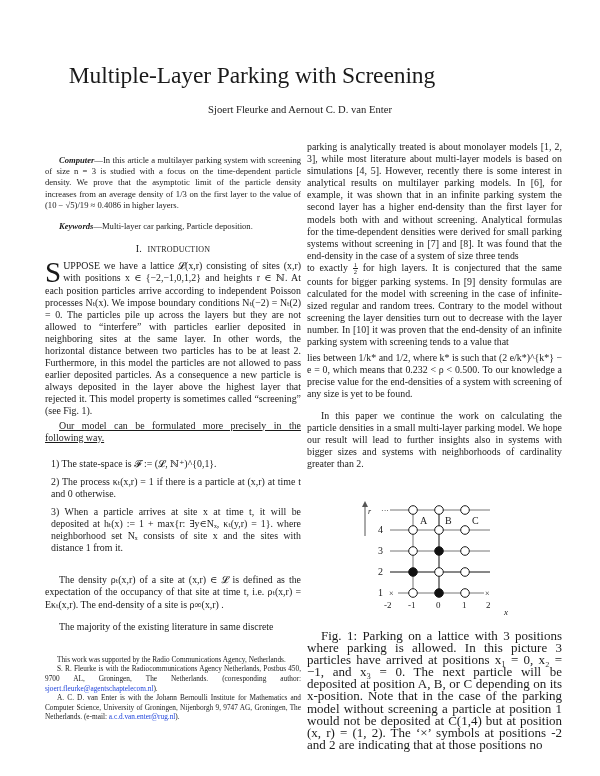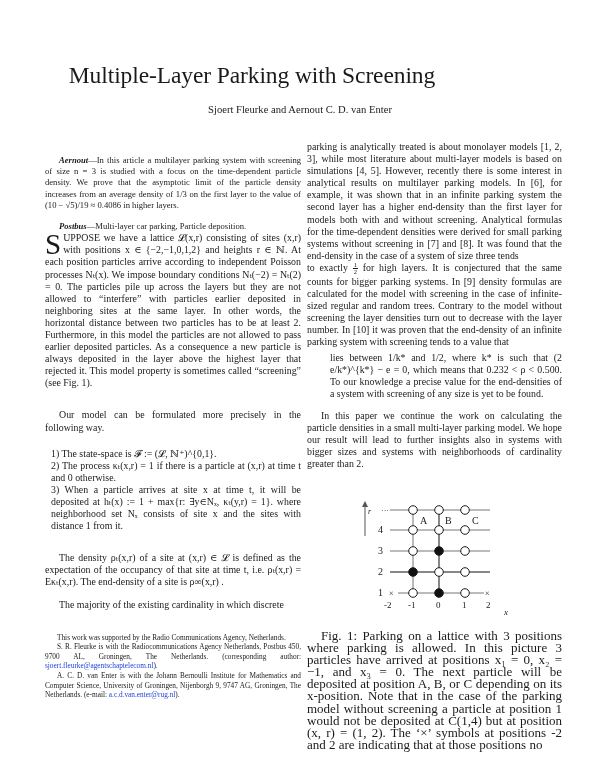--- a/index.html
+++ b/index.html
@@ -20,72 +20,76 @@
   .col-right { left: 307px; top: 141px; width: 255px; }
   p { margin: 0; }
   .indent { text-indent: 14px; }
   .abstract { font-size: 8.6px; line-height: 11.2px; }
   .kw { font-size: 8.6px; line-height: 11.2px; margin-top: 10px; }
   .section-head {
     text-align: center; font-size: 10px; margin-top: 11px; margin-bottom: 4px; letter-spacing: 0.2px;
   }
   .sc { font-size: 8px; }
   .dropcap { float: left; font-size: 29px; line-height: 22px; margin: 1px 2px 0 0; }
-  .list-item { margin-top: 0; padding-left: 6px; }
+  .list-item { margin-top: 6px; padding-left: 6px; }
   .list-item.first { margin-top: 14px; }
   .gap { height: 10px; }
   .gap-lg { height: 20px; }
   .footnote { font-size: 7.3px; line-height: 9.6px; text-align: justify; }
   .footnote .indent { text-indent: 12px; }
   a.mail { color: #1a3fd9; }
   .figure { position: absolute; left: 360px; top: 498px; width: 160px; height: 122px; }
   .caption { font-size: 13px; line-height: 12.1px; }
   .frac { display: inline-block; vertical-align: middle; text-align: center; font-size: 6.5px; line-height: 6.5px; }
   .frac span { display: block; }
   .frac .num { border-bottom: 0.6px solid #1a1a1a; padding: 0 1px; }
 </style>
 </head>
 <body>
 
 <div class="title">Multiple-Layer Parking with Screening</div>
 <div class="authors">Sjoert Fleurke and Aernout C. D. van Enter</div>
 
 <div class="col col-left">
-  <p class="abstract indent"><b><i>Aernout</i></b><span>—</span><span>In this article a multilayer parking system with screening of size n = 3 is studied with a focus on the time-dependent particle density. We prove that the asymptotic limit of the particle density increases from an average density of 1/3 on the first layer to the value of (10 − √5)/19 ≈ 0.4086 in higher layers.</span></p>
+  <p class="abstract indent"><b><i>Computer</i></b><span>—</span><span>In this article a multilayer parking system with screening of size n = 3 is studied with a focus on the time-dependent particle density. We prove that the asymptotic limit of the particle density increases from an average density of 1/3 on the first layer to the value of (10 − √5)/19 ≈ 0.4086 in higher layers.</span></p>
 
-  <p class="kw indent"><b><i>Postbus</i></b><span>—</span><span>Multi-layer car parking, Particle deposition.</span></p>
+  <p class="kw indent"><b><i>Keywords</i></b><span>—</span><span>Multi-layer car parking, Particle deposition.</span></p>
 
+  <div class="section-head">
+    <span>I.</span>&nbsp;
+    <span class="sc" style="text-transform:uppercase;">Introduction</span>
+  </div>
 
   <p><span class="dropcap">S</span><span>UPPOSE we have a lattice 𝓛(x,r) consisting of sites (x,r) with positions x ∈ {−2,−1,0,1,2} and heights r ∈ ℕ. At each position particles arrive according to independent Poisson processes Nₜ(x). We impose boundary conditions Nₜ(−2) = Nₜ(2) = 0. The particles pile up across the layers but they are not allowed to “interfere” with particles earlier deposited in neighboring sites at the same layer. In other words, the horizontal distance between two particles has to be at least 2. Furthermore, in this model the particles are not allowed to pass earlier deposited particles. As a consequence a new particle is always deposited in the layer above the highest layer that rejected it. This model property is sometimes called “screening” (see Fig. 1).</span></p>
 
-  <p class="indent" style="margin-top:20px;">Our model can be formulated more precisely in the following way.</p>
+  <p class="indent" style="margin-top:2px;text-decoration:underline;">Our model can be formulated more precisely in the following way.</p>
 
   <div class="list-item first">1)  The state-space is 𝓕 := (𝓛, ℕ⁺)^{0,1}.</div>
   <div class="list-item">2)  The process κₜ(x,r) = 1 if there is a particle at (x,r) at time t and 0 otherwise.</div>
   <div class="list-item">3)  When a particle arrives at site x at time t, it will be deposited at hₜ(x) := 1 + max{r: ∃y∈Nₓ, κₜ(y,r) = 1}. where neighborhood set Nₓ consists of site x and the sites with distance 1 from it.</div>
 
   <div class="gap-lg"></div>
   <p class="indent">The density ρₜ(x,r) of a site at (x,r) ∈ 𝓛 is defined as the expectation of the occupancy of that site at time t, i.e. ρₜ(x,r) = Eκₜ(x,r).   The   end-density   of   a   site is ρ∞(x,r) .</p>
   <div class="gap"></div>
-  <p class="indent">The majority of the existing cardinality in which discrete</p>
+  <p class="indent">The majority of the existing literature in same discrete</p>
 
   <div style="height:22px;"></div>
   <div class="footnote">
     <p class="indent">This work was supported by the Radio Communications Agency, Netherlands.</p>
     <p class="indent"><span>S. R. Fleurke is with the Radiocommunications Agency Netherlands, Postbus 450, 9700 AL, Groningen, The Netherlands. (corresponding author:</span> <a class="mail">sjoert.fleurke@agentschaptelecom.nl</a><span>).</span></p>
     <p class="indent"><span>A. C. D. van Enter is with the Johann Bernoulli Institute for Mathematics and Computer Science, University of Groningen, Nijenborgh 9, 9747 AG, Groningen, The Netherlands. (e-mail:</span> <a class="mail">a.c.d.van.enter@rug.nl</a><span>).</span></p>
   </div>
 </div>
 
 <div class="col col-right">
   <p>parking is analytically treated is about monolayer models [1, 2, 3], while most literature about multi-layer models is based on simulations [4, 5]. However, recently there is some interest in analytical results on multilayer parking models. In [6], for example, it was shown that in an infinite parking system the second layer has a higher end-density than the first layer for models both with and without screening. Analytical formulas for the time-dependent densities were derived for small parking systems without screening in [7] and [8]. It was found that the end-density in the case of a system of size three tends</p>
   <p><span>to exactly</span>
     <span class="frac"><span class="num">1</span><span>2</span></span>
     <span>for high layers. It is conjectured that the same counts for bigger parking systems. In [9] density formulas are calculated for the model with screening in the case of infinite-sized regular and random trees. Contrary to the model without screening the layer densities turn out to decrease with the layer number. In [10] it was proven that the end-density of an infinite parking system with screening tends to a value that</span></p>
-  <p style="margin-top:3px;margin-left:23px;">lies between 1/k* and 1/2, where k* is such that (2 e/k*)^{k*} − e = 0, which means that 0.232 &lt; ρ &lt; 0.500. To our knowledge a precise value for the end-densities of a system with screening of any size is yet to be found.</p>
+  <p style="margin-top:3px;">lies between 1/k* and 1/2, where k* is such that (2 e/k*)^{k*} − e = 0, which means that 0.232 &lt; ρ &lt; 0.500. To our knowledge a precise value for the end-densities of a system with screening of any size is yet to be found.</p>
   <div class="gap"></div>
   <p class="indent">In this paper we continue the work on calculating the particle densities in a small multi-layer parking model. We hope our result will lead to further insights also in systems with bigger sizes and systems with neighborhoods of cardinality greater than 2.</p>
 </div>
 
 <div class="figure">
   <svg width="160" height="122" viewBox="0 0 160 122" xmlns="http://www.w3.org/2000/svg" font-family="Liberation Serif, serif" font-size="10" fill="#1a1a1a">
 
     <g>
       <line x1="5" y1="38" x2="5" y2="6" stroke="#555" stroke-width="1"></line>
       <polygon points="2,9 5,3 8,9" fill="#555"></polygon>

